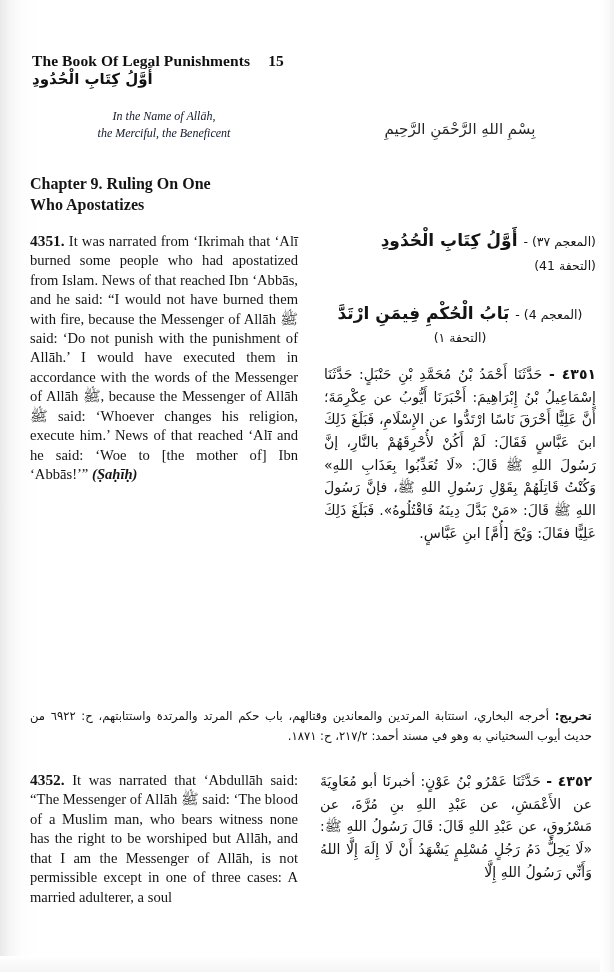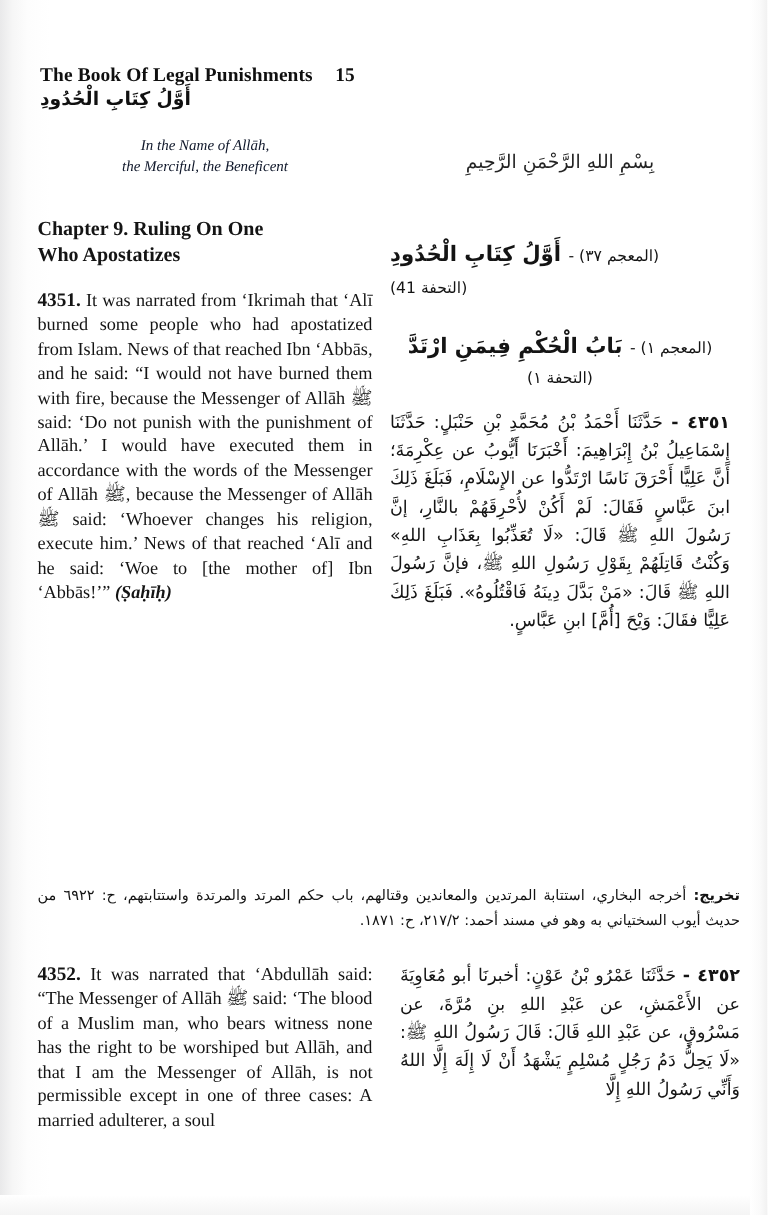--- a/index.html
+++ b/index.html
@@ -89,21 +89,21 @@
 
   
   .col-en {
     position: absolute;
     left: 30px;
     width: 268px;
     top: 98px;
   }
   .col-ar {
     position: absolute;
-    right: 30px;
+    right: 18px;
     width: 272px;
     top: 98px;
     direction: rtl;
     text-align: right;
   }
 
   
   .basmala-en {
     text-align: center;
     font-style: italic;
@@ -130,22 +130,22 @@
     font-weight: 700;
     font-size: 19.5px;
     line-height: 1.32;
     letter-spacing: .2px;
   }
   .book-title-en .sub {
     font-style: italic;
     display: block;
   }
   .book-title-ar {
-    margin-top: 54px;
-    text-align: left;
+    margin-top: 90px;
+    text-align: right;
     direction: rtl;
   }
   .ar-head-main {
     font-family: "DejaVu Sans", sans-serif;
     font-size: 17px;
     font-weight: 700;
     line-height: 1.5;
   }
   .ar-head-main .muted {
     font-size: 12.5px;
@@ -277,21 +277,21 @@
     <div class="book-title-ar">
       <div class="ar-head-main">
         <span class="muted">(المعجم ٣٧) -</span>
         <span>أَوَّلُ كِتَابِ الْحُدُودِ</span>
       </div>
       <div class="ar-head-sub">(التحفة 41)</div>
     </div>
 
     <div class="chapter-ar">
       <div class="ar-head-main">
-        <span class="muted">(المعجم ١) -</span>
+        <span class="muted">(المعجم 4) -</span>
         <span>بَابُ الْحُكْمِ فِيمَنِ ارْتَدَّ</span>
       </div>
       <div class="ar-head-sub">(التحفة ١)</div>
     </div>
 
     <p class="hadith-ar">
       <span class="num">٤٣٥١ -</span><span> حَدَّثَنَا أَحْمَدُ بْنُ مُحَمَّدِ بْنِ حَنْبَلٍ: حَدَّثَنَا إِسْمَاعِيلُ بْنُ إِبْرَاهِيمَ: أَخْبَرَنَا أَيُّوبُ عن عِكْرِمَةَ؛ أَنَّ عَلِيًّا أَحْرَقَ نَاسًا ارْتَدُّوا عن الإِسْلَامِ، فَبَلَغَ ذَلِكَ ابنَ عَبَّاسٍ فَقَالَ: لَمْ أَكُنْ لأُحْرِقَهُمْ بالنَّارِ، إنَّ رَسُولَ اللهِ ﷺ قَالَ: «لَا تُعَذِّبُوا بِعَذَابِ اللهِ» وَكُنْتُ قَاتِلَهُمْ بِقَوْلِ رَسُولِ اللهِ ﷺ، فإنَّ رَسُولَ اللهِ ﷺ قَالَ: «مَنْ بَدَّلَ دِينَهُ فَاقْتُلُوهُ». فَبَلَغَ ذَلِكَ عَلِيًّا فقَالَ: وَيْحَ [أُمَّ] ابنِ عَبَّاسٍ.</span>
     </p>
   </div>
 

